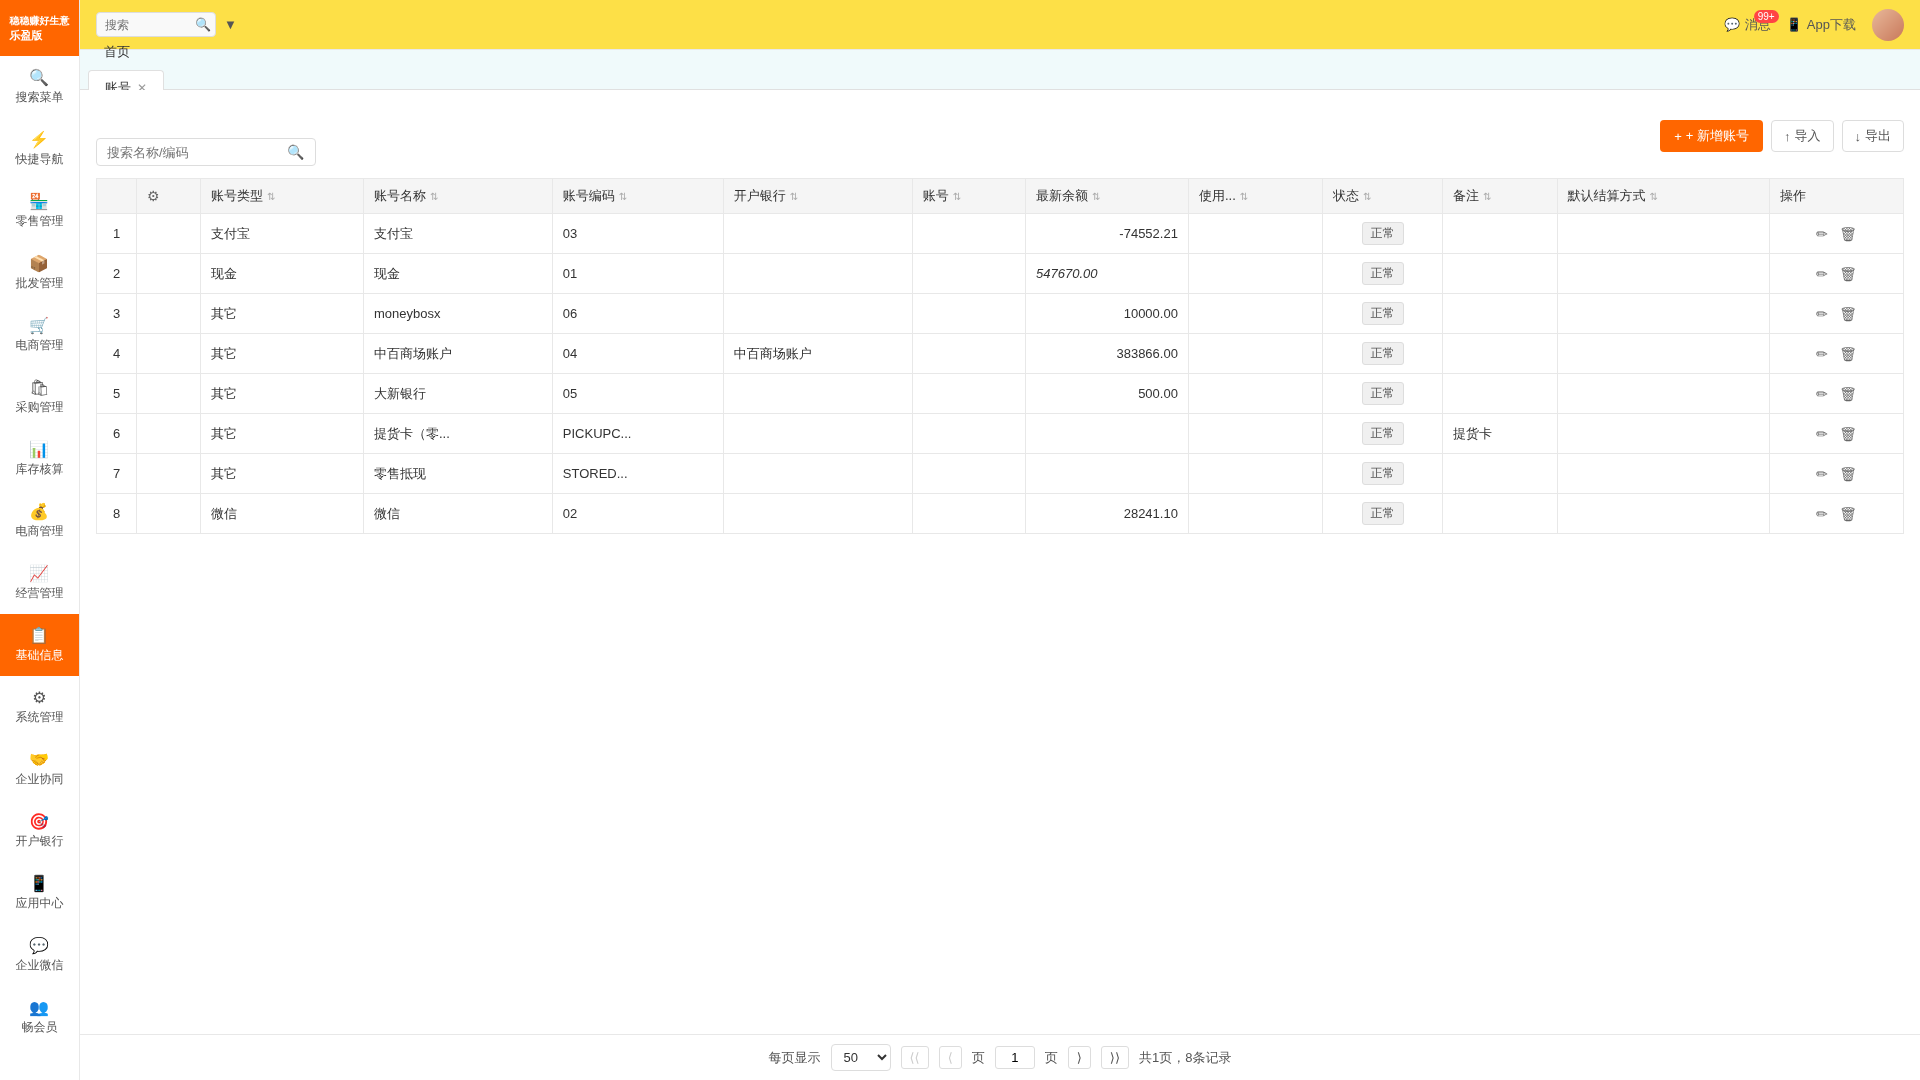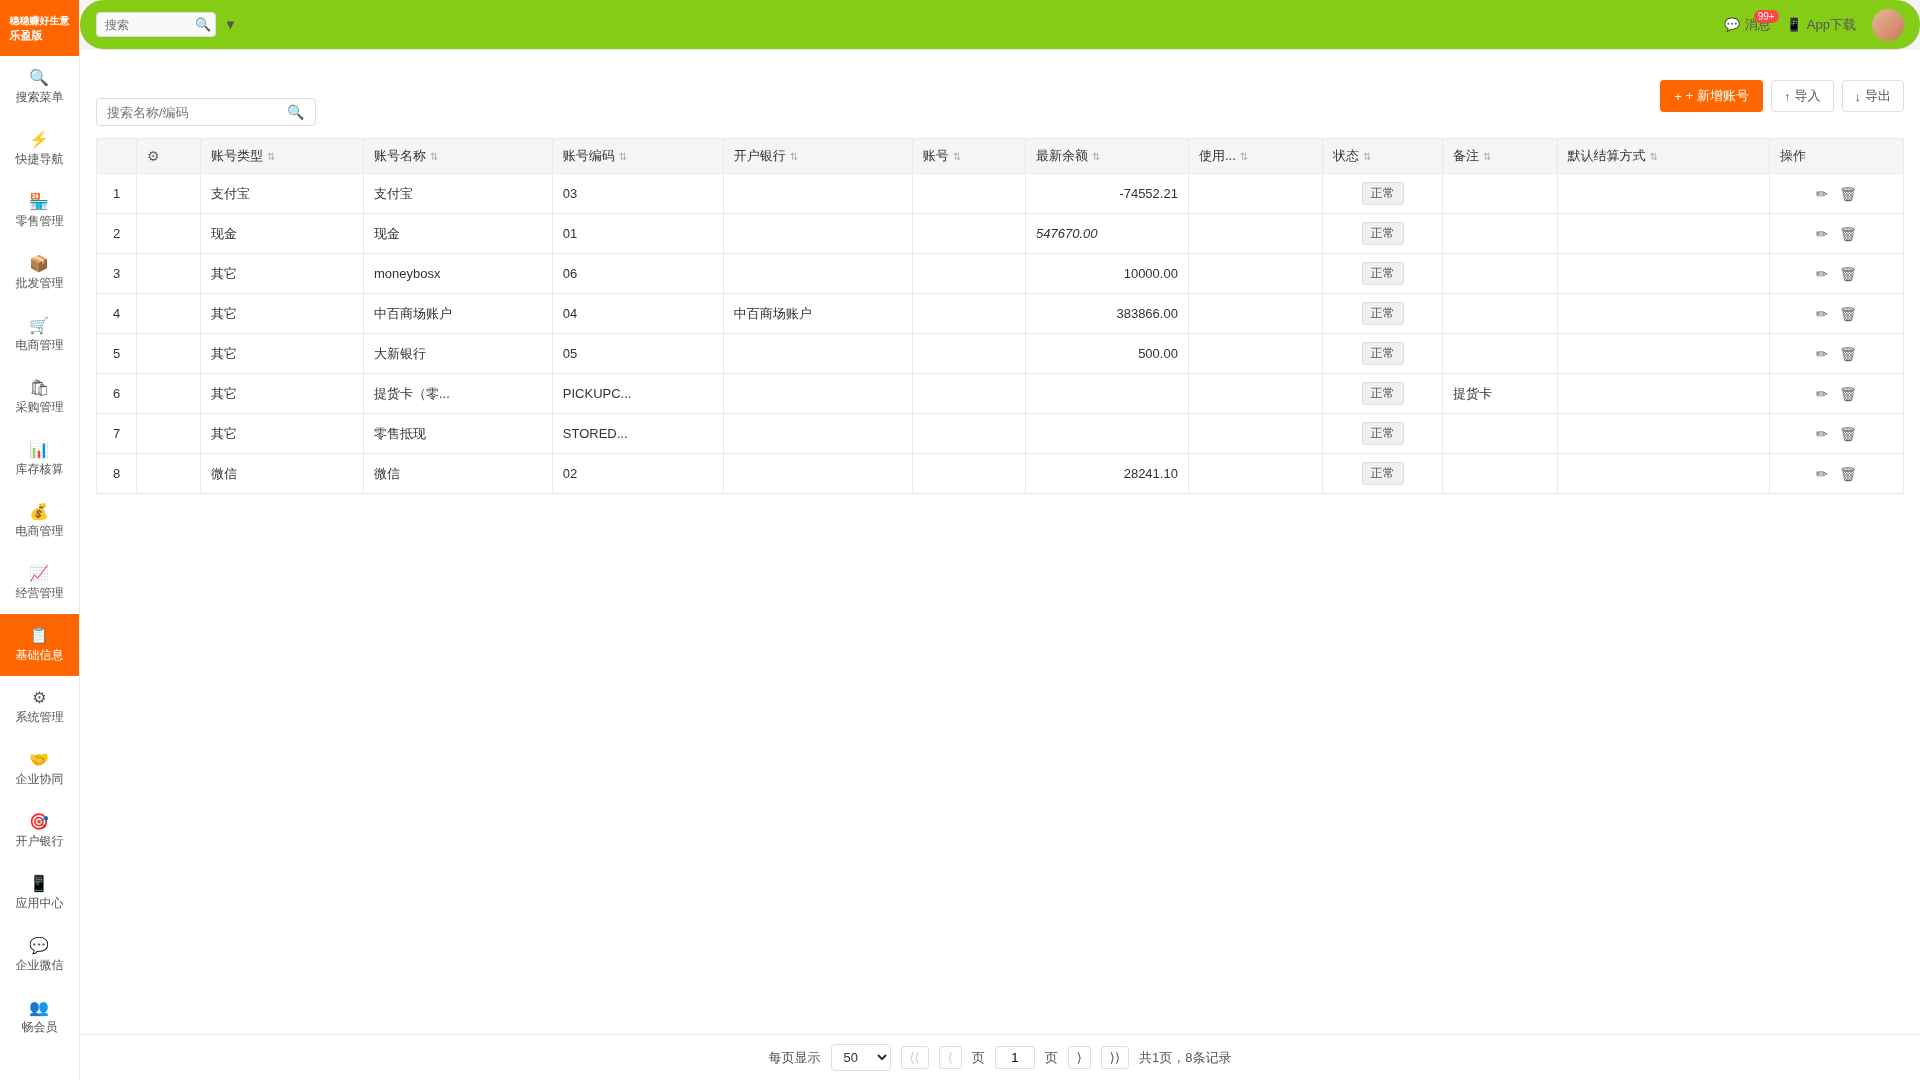--- a/index.html
+++ b/index.html
@@ -40,28 +40,27 @@
     .main-area {
       flex: 1;
       display: flex;
       flex-direction: column;
       overflow: hidden;
     }
 
     
     .topbar {
       height: 50px;
-      background: #84cc16;
+      background: #fde047;
       border-bottom: 1px solid #e8e8e8;
       display: flex;
       align-items: center;
       justify-content: space-between;
       padding: 0 16px;
       flex-shrink: 0;
-      border-radius: 24px;
     }
     .topbar-left { display: flex; align-items: center; gap: 8px; }
     .topbar-search {
       display: flex;
       align-items: center;
       border: 1px solid #ddd;
       border-radius: 4px;
       padding: 4px 8px;
       background: #f9f9f9;
       width: 120px;
@@ -329,20 +328,31 @@
         <span class="badge">99+</span>
       </div>
       <div class="topbar-app">
         <span>📱</span>
         <span>App下载</span>
       </div>
       <div class="topbar-avatar"></div>
     </div>
   </div>
 
+  <div class="tabbar">
+    <div id="tabs-container">
+        <div class="tab default">
+          <span>首页</span>
+        </div>
+        <div class="tab active">
+          <span>账号</span>
+          <span class="tab-close">✕</span>
+        </div>
+      </div>
+  </div>
 
   <div class="content">
 
     <div class="content-toolbar">
       <div class="search-box">
         <input type="text" placeholder="搜索名称/编码" style="">
         <span class="search-icon">🔍</span>
       </div>
       <div class="toolbar-right">
         <button class="btn-primary">

